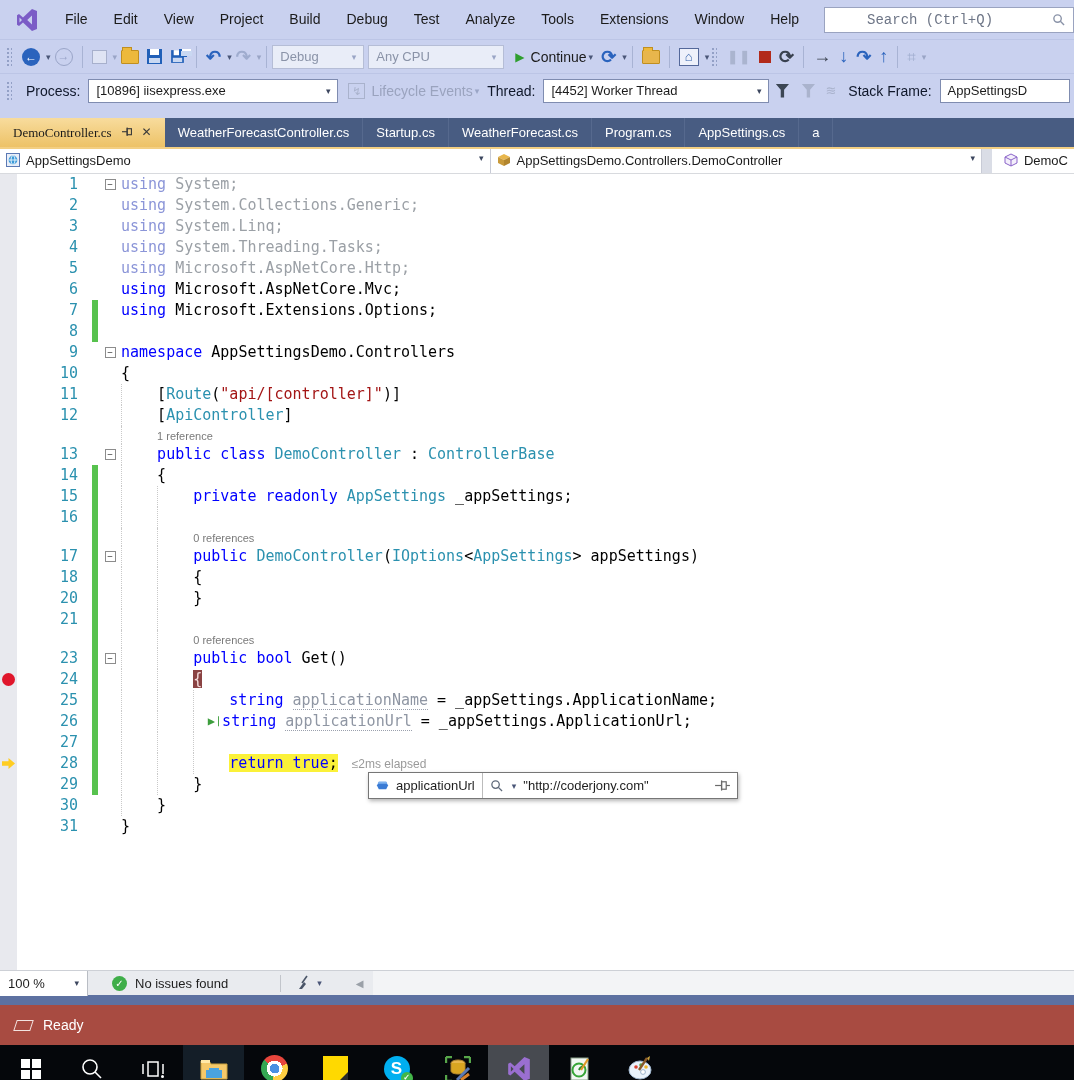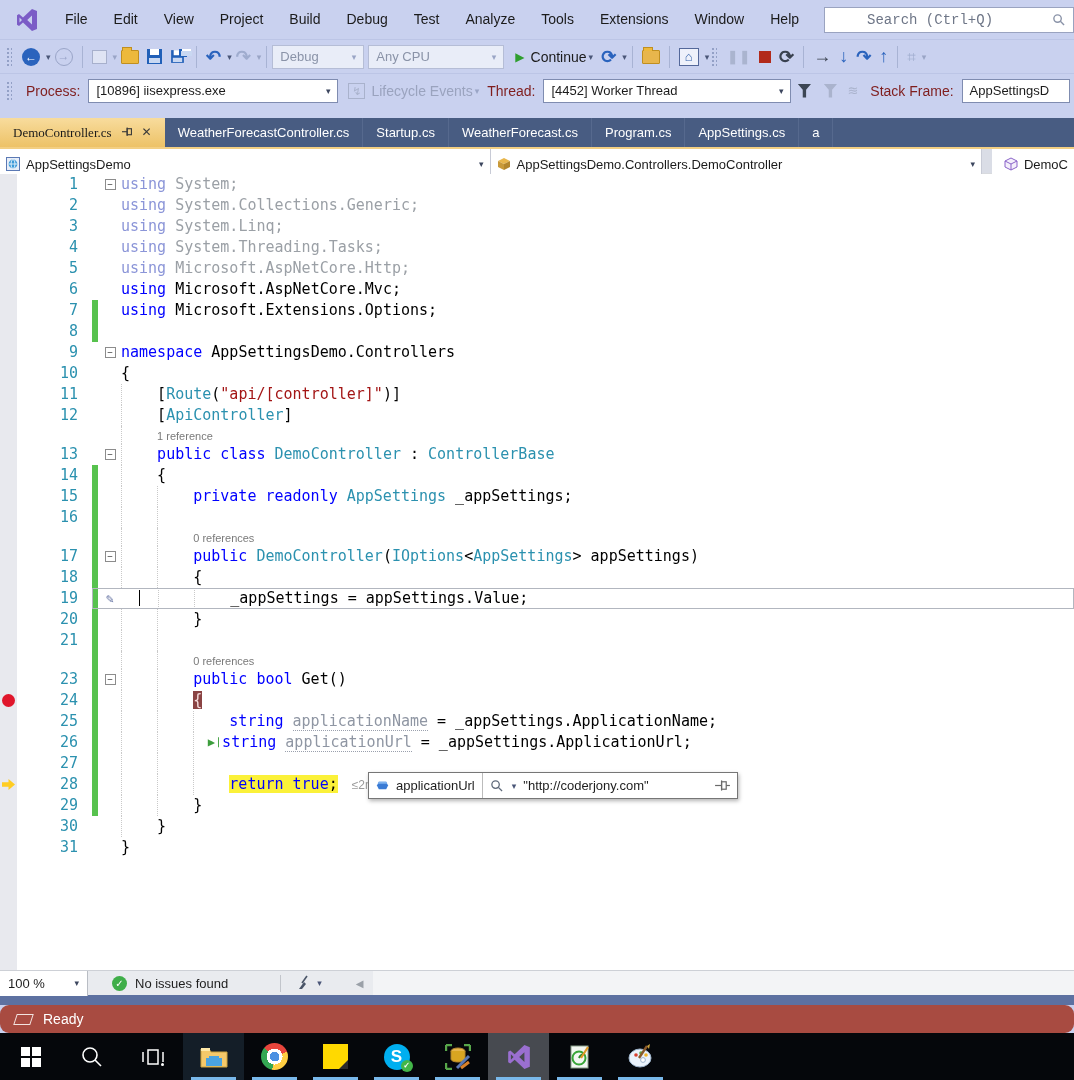--- a/index.html
+++ b/index.html
@@ -38,40 +38,40 @@
   .homebox { width:20px; height:18px; border:1px solid #54689a; background:#eef1fb; color:#2f5fa8; font-size:13px; line-height:16px; text-align:center; }
   .foldericon { width:18px; height:14px; position:relative; background:#edb93c; border:1px solid #c08f1f; border-radius:1px; }
   .foldericon::before { content:""; position:absolute; top:-4px; left:0; width:8px; height:3px; background:#edb93c; border:1px solid #c08f1f; border-bottom:none; }
   .saveicon { width:15px; height:15px; background:#2160b8; position:relative; }
   .saveicon::before { content:""; position:absolute; top:0; left:3px; width:9px; height:6px; background:#fff; }
   .saveicon::after { content:""; position:absolute; bottom:1px; left:2px; width:11px; height:5px; background:#c9d8f2; }
   .newproj { width:15px; height:14px; border:1.5px solid #a7b0cc; background:#dfe4f4; }
 
   
   .procbar { height:34px; background:#c9d1ef; display:flex; align-items:center; padding:0 4px; border-top:1px solid #bcc5e6; }
-  .lbl { font-size:14px; margin:0 8px; color:#7f1d1d; }
+  .lbl { font-size:14px; margin:0 8px; color:#0f172a; }
   .lifeicon { width:17px; height:16px; border:1px solid #a9b2cc; color:#a9b2cc; font-size:11px; text-align:center; line-height:14px; margin:0 6px 0 10px; }
   .grayedtxt { color:#9aa3be; font-size:14px; }
   .funnel { width:14px; height:14px; background:#3c4654; clip-path:polygon(0 0,100% 0,62% 45%,62% 100%,38% 100%,38% 45%); margin:0 6px; }
   .funnel.gray { background:#aab3cd; }
   .curly { color:#aab3cd; font-size:13px; margin:0 4px; }
 
   .gapstrip { height:11px; background:#c9d1ef; }
 
   
   .tabstrip { height:29px; background:#485c82; display:flex; align-items:flex-end; overflow:hidden; }
   .tab { height:29px; display:flex; align-items:center; padding:0 13px; color:#fff; font-size:13px; border-right:1px solid #56698e; white-space:nowrap; }
   .tab.active { background:linear-gradient(#f8dc9d,#edc267); color:#1a1a1a; border-right:none;font-family:Liberation Serif, serif; }
   .tab .pinw { margin-left:10px; }
   .tab .closex { margin-left:8px; font-size:12px; color:#3a3a3a; }
   .goldline { height:2px; background:#f3cf83; }
 
   
   .navbar { height:25px; background:#eceef2; display:flex; border-bottom:1px solid #d8dade; }
-  .navcombo { background:#fff; border-right:1px solid #c8cbd6; display:flex; align-items:center; padding:15px 6px; font-size:13px; color:#1b1b1b; }
+  .navcombo { background:#fff; border-right:1px solid #c8cbd6; display:flex; padding:4px 6px; font-size:13px; color:#1b1b1b; }
   .navcombo .car { margin-left:auto; color:#3c465e; }
   .navsplit { width:10px; background:#dadde6; }
 
   
   .editor { position:relative; height:796px; background:#fff; overflow:hidden; }
   .marginstrip { position:absolute; left:0; top:0; bottom:0; width:17px; background:#e8e9ee; }
   .erow { display:flex; height:21px; line-height:21px; font-family:"DejaVu Sans Mono", monospace; font-size:15px; position:relative; }
   .erow.lensrow { height:18px; line-height:18px; }
   .mcell { width:17px; flex:none; display:flex; align-items:center; justify-content:center; z-index:2; }
   .gutter { width:75px; flex:none; text-align:right; padding-right:14px; color:#2b91af; background:#fff; }
@@ -109,21 +109,21 @@
   .zoomcombo { width:88px; height:25px; background:#fff; border-right:1px solid #b9bdc4; display:flex; align-items:center; padding:0 8px; font-size:13px; }
   .zoomcombo .car { margin-left:auto; color:#3c465e; }
   .checkcirc { width:15px; height:15px; border-radius:50%; background:#3fae49; color:#fff; font-size:10px; line-height:15px; text-align:center; margin:0 8px 0 24px; }
   .ebsep { width:1px; height:17px; background:#c2c5cb; margin:0 16px 0 52px; }
   .leftarr { color:#9aa0a8; font-size:10px; margin-left:34px; }
   .edtrack { flex:1; align-self:stretch; background:#f3f4f6; margin-left:10px; }
 
   .framestrip { height:10px; background:#5d71a1; }
 
   
-  .statusbar { height:28px; background:#a84b41; display:flex; align-items:center; color:#fff;border-radius:9px; }
+  .statusbar { height:40px; background:#a84b41; display:flex; align-items:center; color:#fff; }
   .parallelogram { width:17px; height:11px; border:1.5px solid #f3e3e0; transform:skewX(-18deg); margin:0 11px 0 15px; }
   .statustext { font-size:14px; }
 
   
   .taskbar { height:47px; background:#05070b; display:flex; }
   .tbcell { width:61px; height:47px; display:flex; align-items:center; justify-content:center; position:relative; }
   .tbcell.hl { background:#141e28; }
   .tbcell.activeapp { background:#474a50; }
   .runline { position:absolute; bottom:0; left:8px; width:45px; height:3px; background:#79b8ea; }
   .chromeicon { width:27px; height:27px; border-radius:50%;
@@ -258,21 +258,21 @@
   <div class="grip"></div>
   <span class="lbl">Process:</span>
   <div class="combo white" style="width:250px">
       <span>[10896] iisexpress.exe</span>
       <span class="car">▾</span>
     </div>
   <span class="lifeicon">↯</span>
   <span class="grayedtxt">Lifecycle Events</span>
   <span class="car gray">▾</span>
   <span class="lbl">Thread:</span>
-  <div class="combo white" style="width:248px">
+  <div class="combo white" style="width:226px">
       <span>[4452] Worker Thread</span>
       <span class="car">▾</span>
     </div>
   <span class="funnel"></span>
   <span class="funnel gray"></span>
   <span class="curly">≋</span>
   <span class="lbl">Stack Frame:</span>
   <div class="combo white" style="flex:1">
       <span>AppSettingsD</span>
     </div>
@@ -540,33 +540,20 @@
       </div>
       <div class="erow">
         <div class="mcell"></div>
         <div class="gutter">18</div>
         <div class="linebody">
           <div class="barcell">
             <div class="barfill"></div>
           </div>
           <div class="foldcell"></div>
           <div class="codecell"><span class="s-ind"></span><span class="s-ind"></span><span class="s-pl">{</span></div>
-        </div>
-      </div>
-      <div class="erow cur">
-        <div class="mcell"></div>
-        <div class="gutter">19</div>
-        <div class="linebody">
-          <div class="barcell">
-            <div class="barfill"></div>
-          </div>
-          <div class="foldcell">
-            <span class="pencil">✎</span>
-          </div>
-          <div class="codecell"><span class="s-sp2"></span><span class="s-caret"></span><span class="s-sp2"></span><span class="s-ind"></span><span class="s-ind"></span><span class="s-pl">_appSettings = appSettings.Value;</span></div>
         </div>
       </div>
       <div class="erow">
         <div class="mcell"></div>
         <div class="gutter">20</div>
         <div class="linebody">
           <div class="barcell">
             <div class="barfill"></div>
           </div>
           <div class="foldcell"></div>

